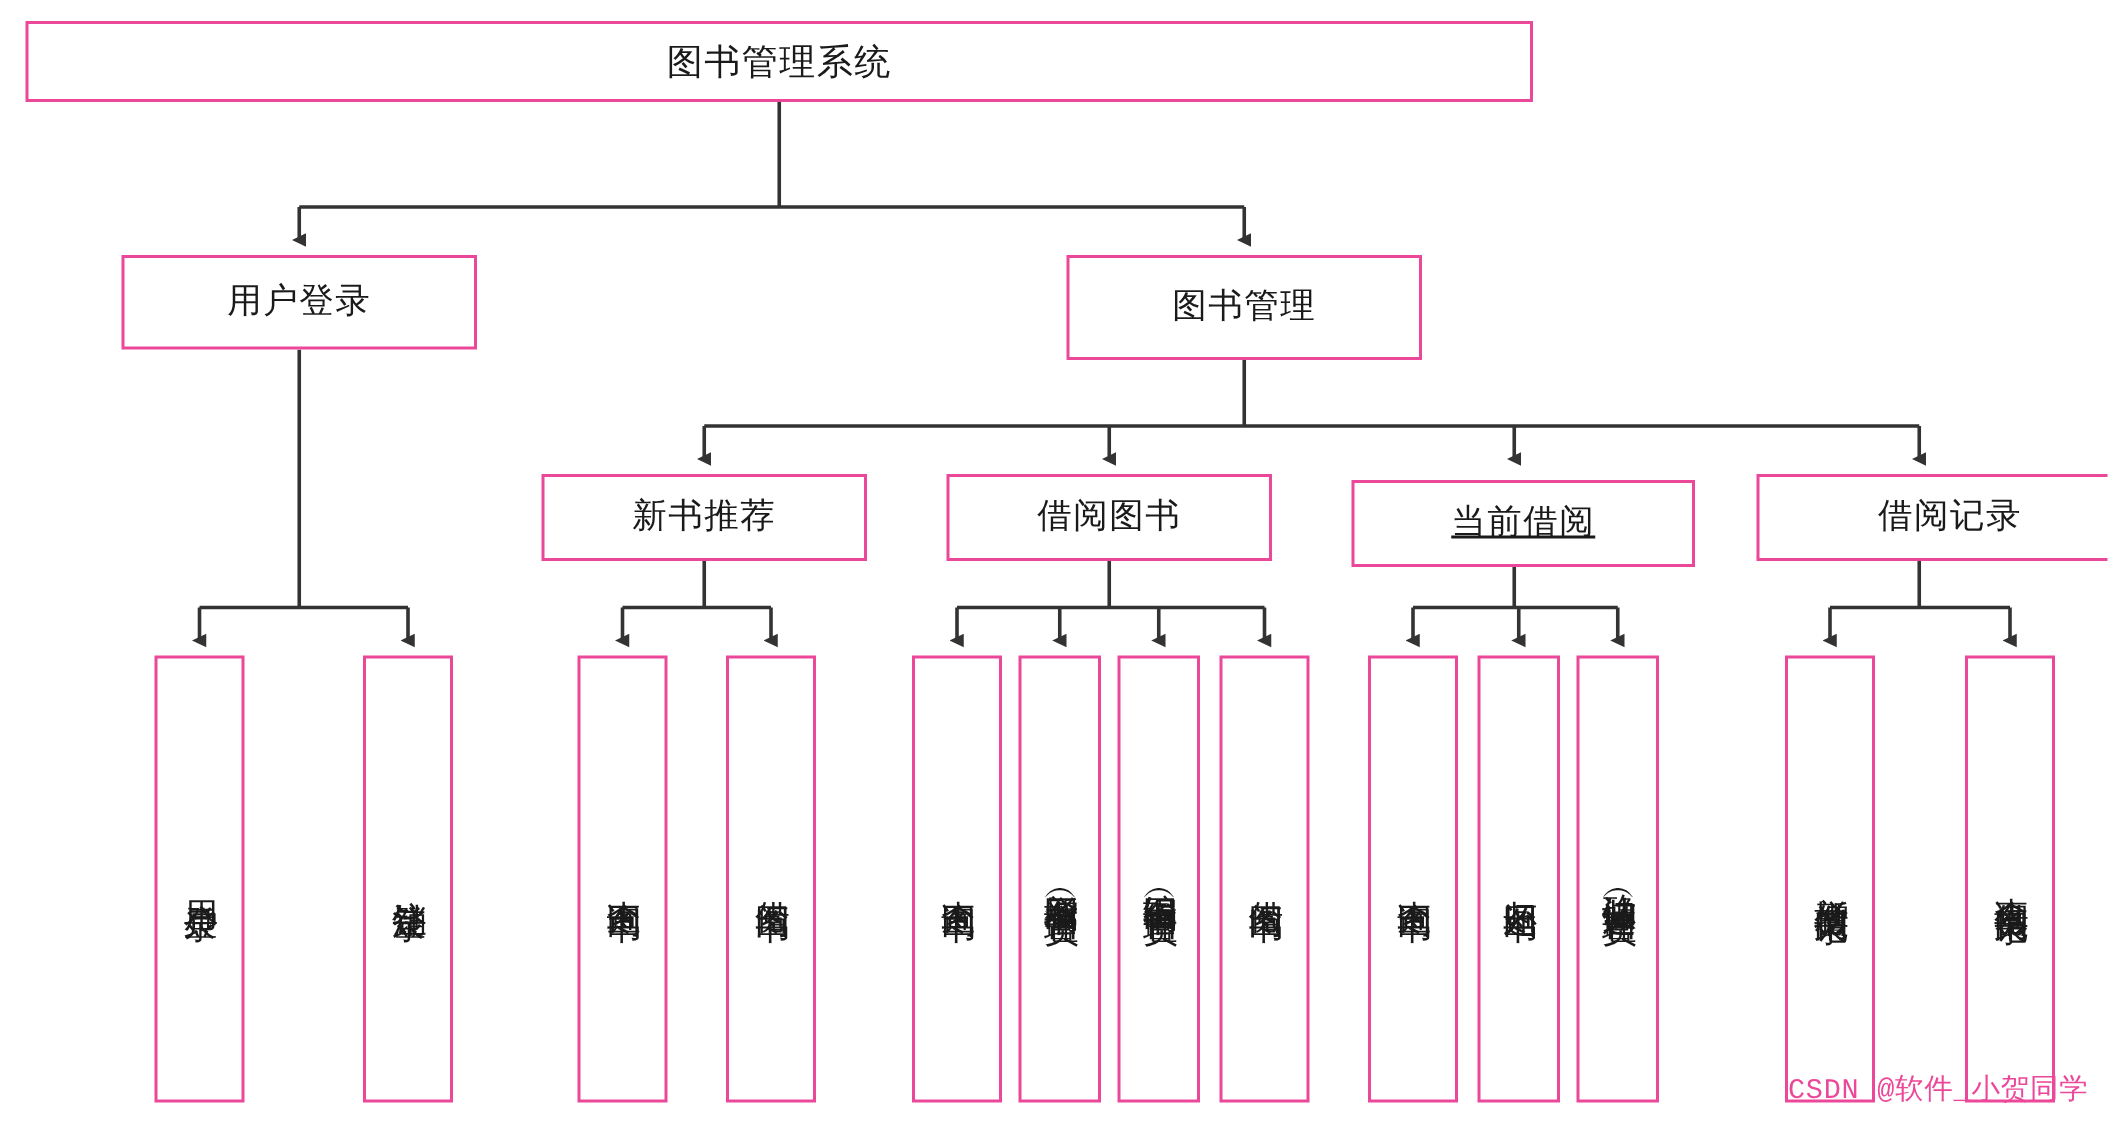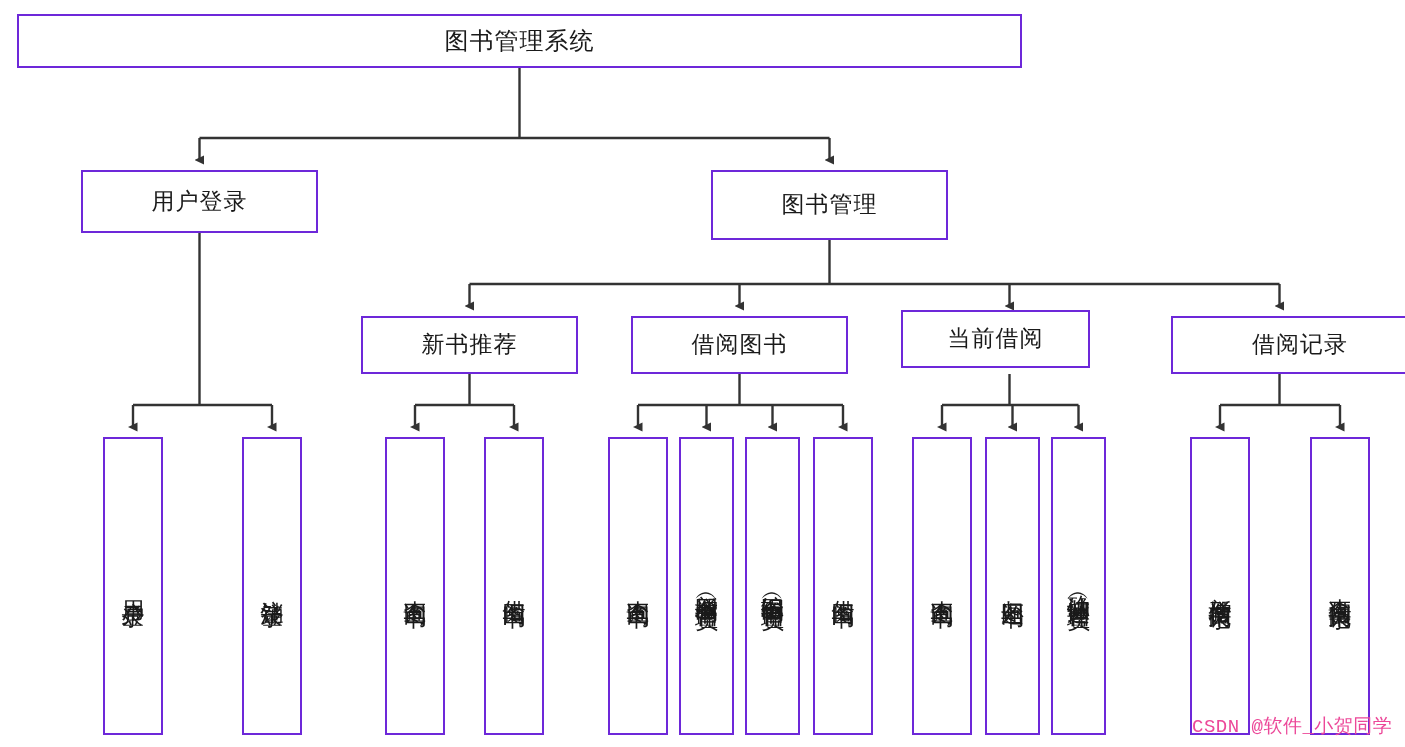--- a/index.html
+++ b/index.html
@@ -23,21 +23,21 @@
     position: absolute;
     left: 0;
     top: 0;
     width: 1405px;
     height: 747px;
     pointer-events: none;
   }
   .node {
     position: absolute;
     box-sizing: border-box;
-    border: 2px solid #6d28d9;
+    border: 2px solid #ec4899;
     background: #ffffff;
     display: flex;
     align-items: center;
     justify-content: center;
     color: #1a1a1a;
   }
   .node.horiz {
     font-size: 23px;
     letter-spacing: 1px;
     line-height: 1.1;
@@ -125,21 +125,21 @@
       </div>
       <div class="node horiz" style="left: 711px; top: 170px; width: 237px; height: 70px;">
         <span class="hlabel">图书管理</span>
       </div>
       <div class="node horiz" style="left: 361px; top: 316px; width: 217px; height: 58px; text-align: center;">
         <span class="hlabel">新书推荐</span>
       </div>
       <div class="node horiz" style="left: 631px; top: 316px; width: 217px; height: 58px;">
         <span class="hlabel">借阅图书</span>
       </div>
-      <div class="node horiz" style="left: 901px; top: 310px; width: 189px; height: 58px;">
+      <div class="node horiz" style="left: 901px; top: 320px; width: 229px; height: 58px; text-decoration: underline;">
         <span class="hlabel">当前借阅</span>
       </div>
       <div class="node horiz" style="left: 1171px; top: 316px; width: 258px; height: 58px;">
         <span class="hlabel">借阅记录</span>
       </div>
       <div class="node vert" style="left: 103px; top: 437px; width: 60px; height: 298px;">
         <span class="vlabel">用户登录</span>
       </div>
       <div class="node vert" style="left: 242px; top: 437px; width: 60px; height: 298px;">
         <span class="vlabel">注销登录</span>

